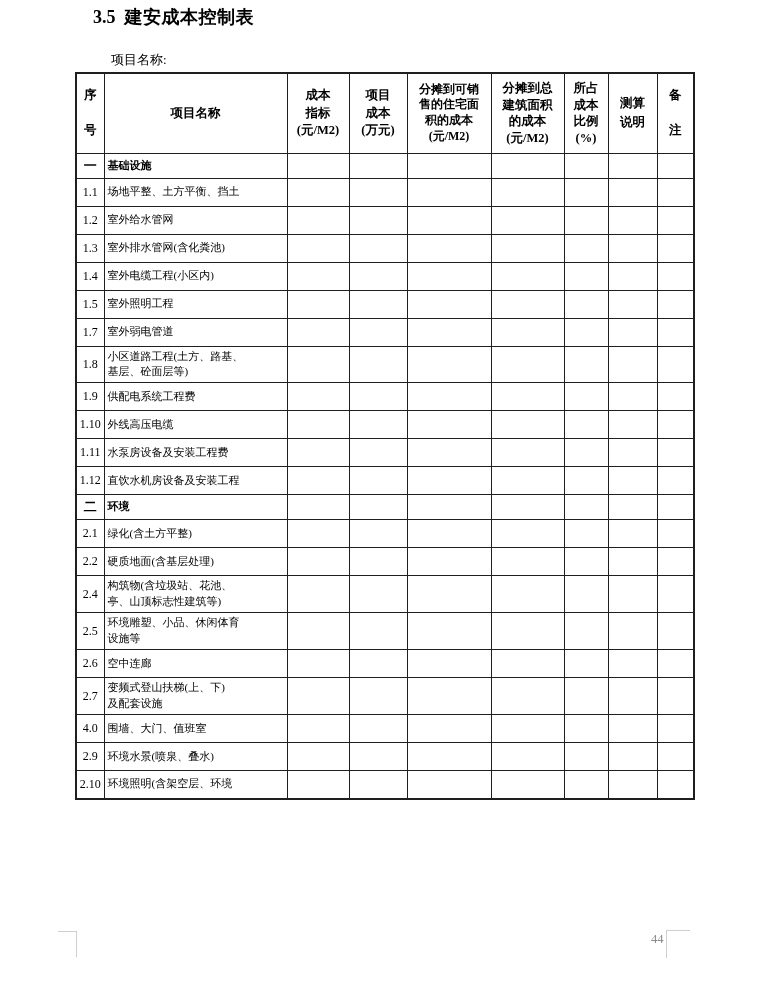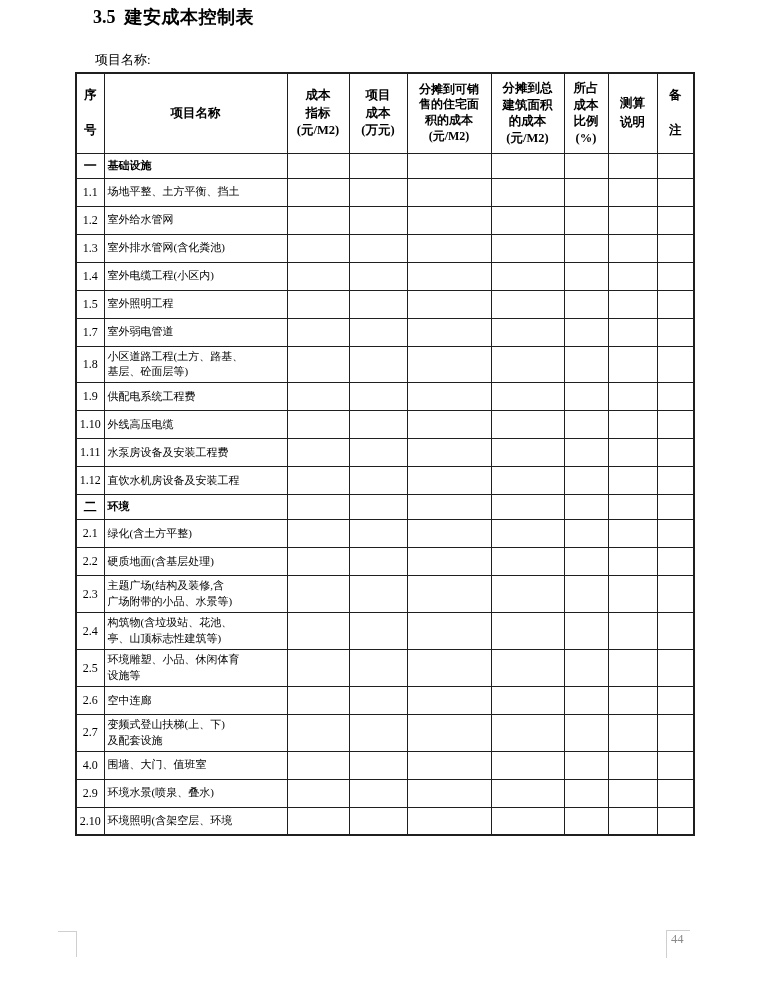--- a/index.html
+++ b/index.html
@@ -14,21 +14,21 @@
   .page { position: relative; width: 760px; height: 986px; background: #fff; border-radius: 24px; }
 
   .doc-heading {
     position: absolute; left: 93px; top: 5px;
     font-size: 18px; font-weight: bold; letter-spacing: 0.5px;
     white-space: nowrap;
   }
   .doc-heading .num { margin-right: 9px; letter-spacing: 0; }
 
   .project-label {
-    position: absolute; left: 95px; top: 51px;
+    position: absolute; left: 111px; top: 51px;
     font-size: 13px;
   }
 
   table.cost-table {
     position: absolute; left: 75px; top: 72px;
     border-collapse: collapse; table-layout: fixed;
     width: 618px;
     border: 2px solid #1f1f1f;
   }
   .cost-table th, .cost-table td {
@@ -53,21 +53,21 @@
   }
   .cost-table tr.section td.seq { font-size: 13px; font-weight: bold; }
   .cost-table td.name {
     text-align: left; font-size: 11px; padding: 2px 3px;
     white-space: pre-line; line-height: 1.45; text-align: justify; margin-left: 24px;
   }
   .cost-table tr.section td.name { font-weight: bold; text-align: left; }
 
   .page-number {
     position: absolute; left: 651px; top: 932px;
-    font-size: 12.5px; color: #8a8a8a; margin-left: 20px;
+    font-size: 12.5px; color: #8a8a8a;
   }
   .mark-bl {
     position: absolute; left: 58px; top: 931px; width: 19px; height: 26px;
     border-top: 1px solid #cfcfcf; border-right: 1px solid #cfcfcf;
   }
   .mark-br {
     position: absolute; left: 666px; top: 930px; width: 24px; height: 28px;
     border-top: 1px solid #cfcfcf; border-left: 1px solid #cfcfcf;
   }
 </style>
@@ -284,32 +284,20 @@
           <td class="name">硬质地面(含基层处理)</td>
           <td></td>
           <td></td>
           <td></td>
           <td></td>
           <td></td>
           <td></td>
           <td></td>
         </tr>
         <tr class="item">
-          <td class="seq">2.3</td>
-          <td class="name">主题广场(结构及装修,含
-广场附带的小品、水景等)</td>
-          <td></td>
-          <td></td>
-          <td></td>
-          <td></td>
-          <td></td>
-          <td></td>
-          <td></td>
-        </tr>
-        <tr class="item">
           <td class="seq">2.4</td>
           <td class="name">构筑物(含垃圾站、花池、
 亭、山顶标志性建筑等)</td>
           <td></td>
           <td></td>
           <td></td>
           <td></td>
           <td></td>
           <td></td>
           <td></td>

